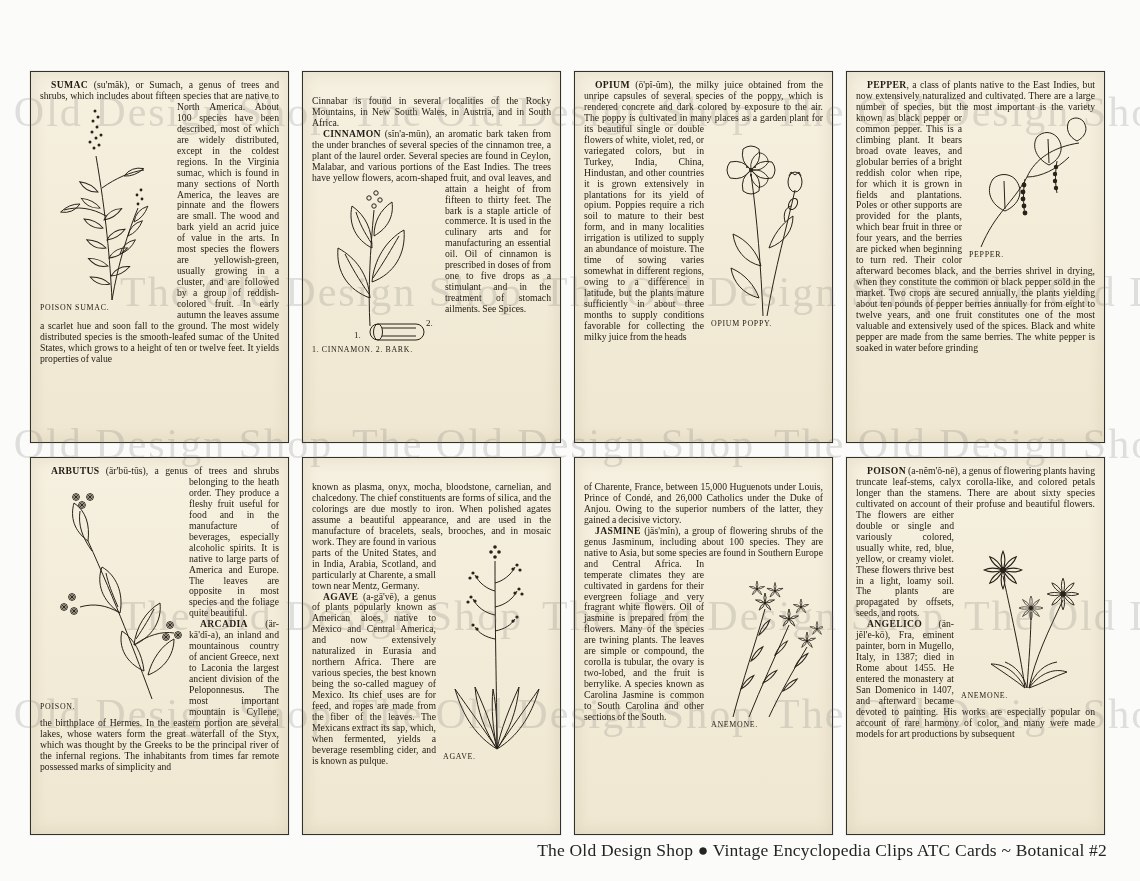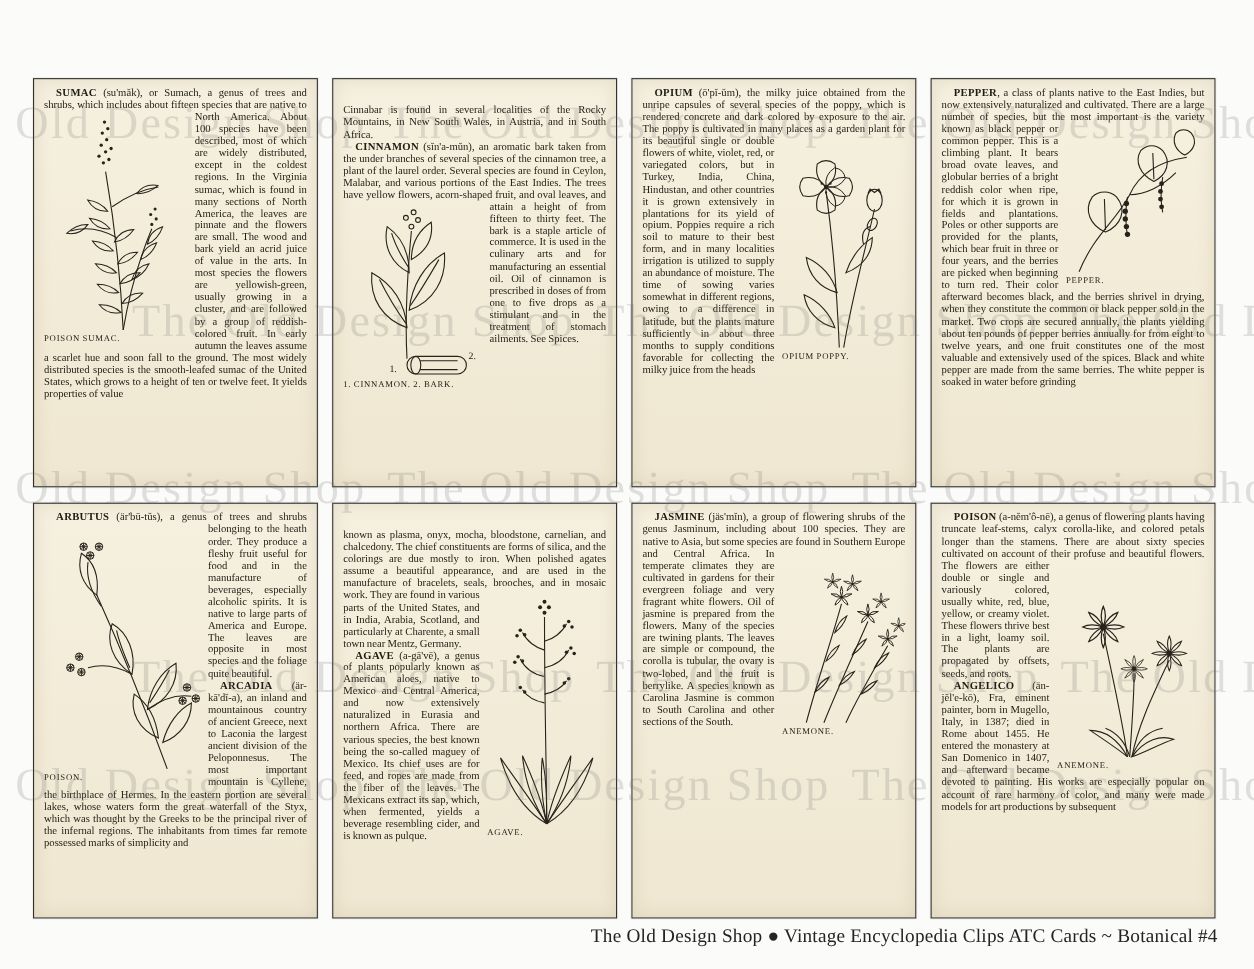--- a/index.html
+++ b/index.html
@@ -287,20 +287,21 @@
               <circle cx="56" cy="13" r="1.8"></circle>
               <circle cx="52" cy="8" r="1.8"></circle>
           </g>
         </svg>
         <span class="cap">AGAVE.</span>
       </span><span>are found in various parts of the United States, and in India, Arabia, Scotland, and particularly at Charente, a small town near Mentz, Germany.</span></p>
     <p><b class="hd">AGAVE</b><span> (a-gā'vē), a genus of plants popularly known as American aloes, native to Mexico and Central America, and now extensively naturalized in Eurasia and northern Africa. There are various species, the best known being the so-called maguey of Mexico. Its chief uses are for feed, and ropes are made from the fiber of the leaves. The Mexicans extract its sap, which, when fermented, yields a beverage resembling cider, and is known as pulque.</span></p>
   </article>
 
   <article class="card">
+    <p class="noind"><span>of Charente, France, between 15,000 Huguenots under Louis, Prince of Condé, and 26,000 Catholics under the Duke of Anjou. Owing to the superior numbers of the latter, they gained a decisive victory.</span></p>
     <p><b class="hd">JASMINE</b><span> (jäs'mĭn), a group of flowering shrubs of the genus Jasminum, including about 100 species. They are native to Asia, but some species are found in</span>
       <span class="fig r">
         <svg viewBox="0 0 112 158" width="112" height="158">
           <defs>
             <g id="jfl" fill="none" stroke="#27221a" stroke-width="0.9">
               <path d="M0 0 Q-2.2 -5.5 0 -10 Q2.2 -5.5 0 0 Z"></path>
               <path d="M0 0 Q4.3 -4.2 9.5 -3.1 Q5.2 0.4 0 0 Z"></path>
               <path d="M0 0 Q4.9 1.8 5.9 7.1 Q1 4.6 0 0 Z"></path>
               <path d="M0 0 Q-1 4.6 -5.9 7.1 Q-4.9 1.8 0 0 Z"></path>
               <path d="M0 0 Q-5.2 0.4 -9.5 -3.1 Q-4.3 -4.2 0 0 Z"></path>
@@ -380,13 +381,13 @@
   <span style="left:352px;  top:420px">The Old Design Shop</span>
   <span style="left:774px;  top:420px">The Old Design Shop</span>
   <span style="left:120px;  top:592px">The Old Design Shop</span>
   <span style="left:542px;  top:592px">The Old Design Shop</span>
   <span style="left:964px;  top:592px">The Old Design Shop</span>
   <span style="left:-70px;  top:690px">The Old Design Shop</span>
   <span style="left:352px;  top:690px">The Old Design Shop</span>
   <span style="left:774px;  top:690px">The Old Design Shop</span>
 </div>
 
-<div class="footer">The Old Design Shop ● Vintage Encyclopedia Clips ATC Cards ~ Botanical #4</div>
+<div class="footer">The Old Design Shop ● Vintage Encyclopedia Clips ATC Cards ~ Botanical #2</div>
 
 </body></html>

